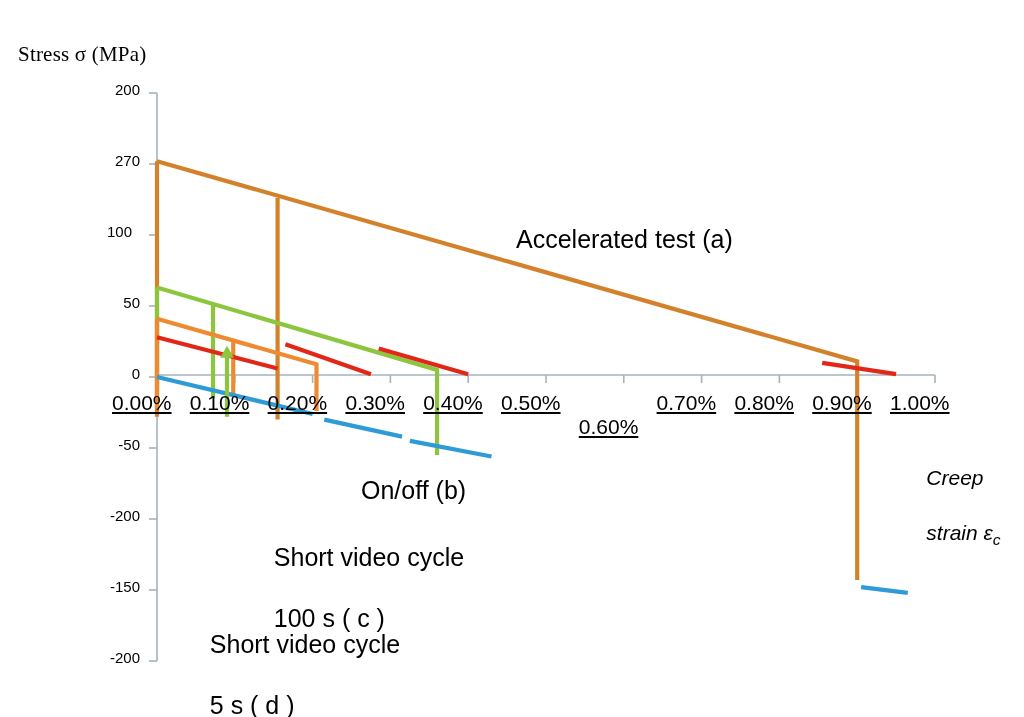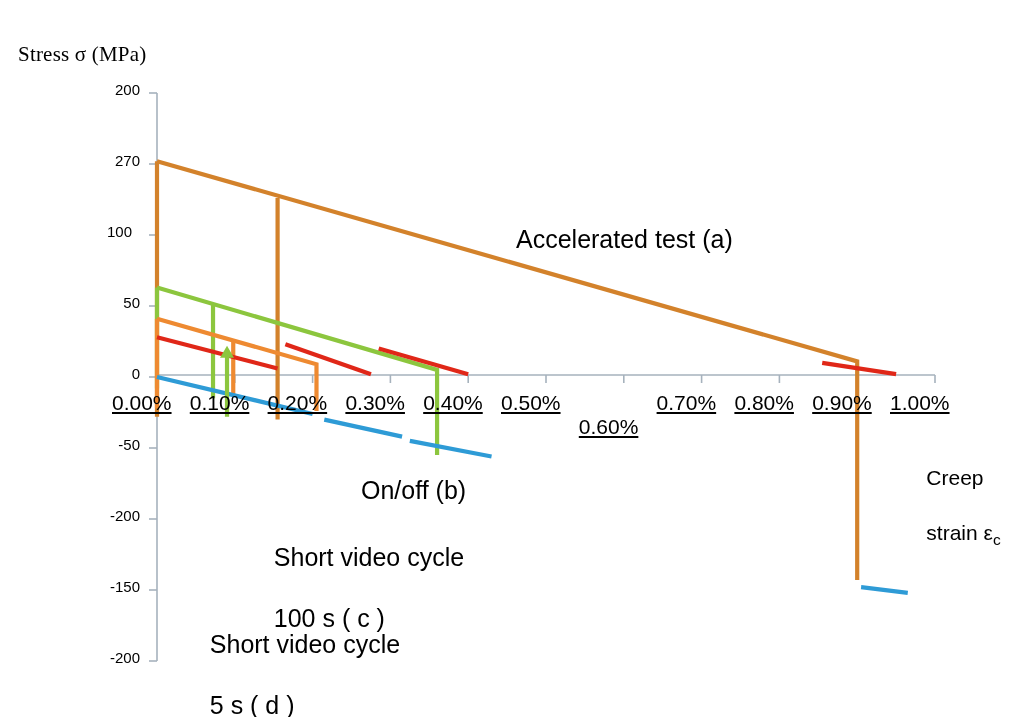--- a/index.html
+++ b/index.html
@@ -42,20 +42,21 @@
     font-size: 21px;
     font-family: "Liberation Serif", serif;
     letter-spacing: 0.2px;
   }
   .axis-title-x {
     left: 903px;
     top: 437px;
     font-size: 21px;
     font-family: "Liberation Sans", sans-serif;
     line-height: 1.30;
+    font-style: italic;
   }
   .sub {
     font-size: 0.74em;
     vertical-align: sub;
   }
   .tick-y {
     font-size: 15px;
     text-align: right;
     width: 56px;
   }

